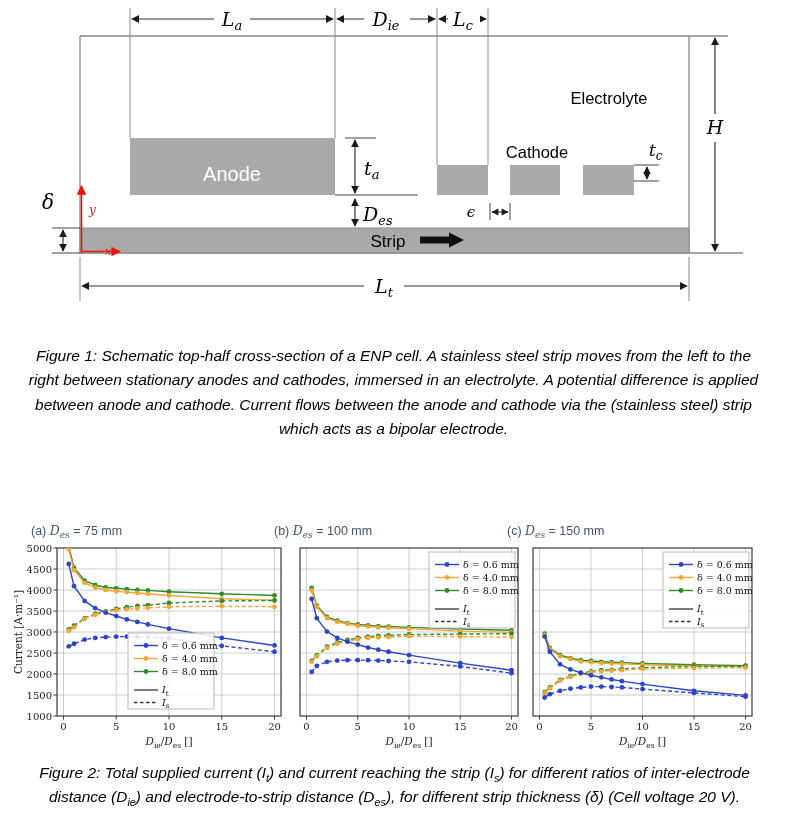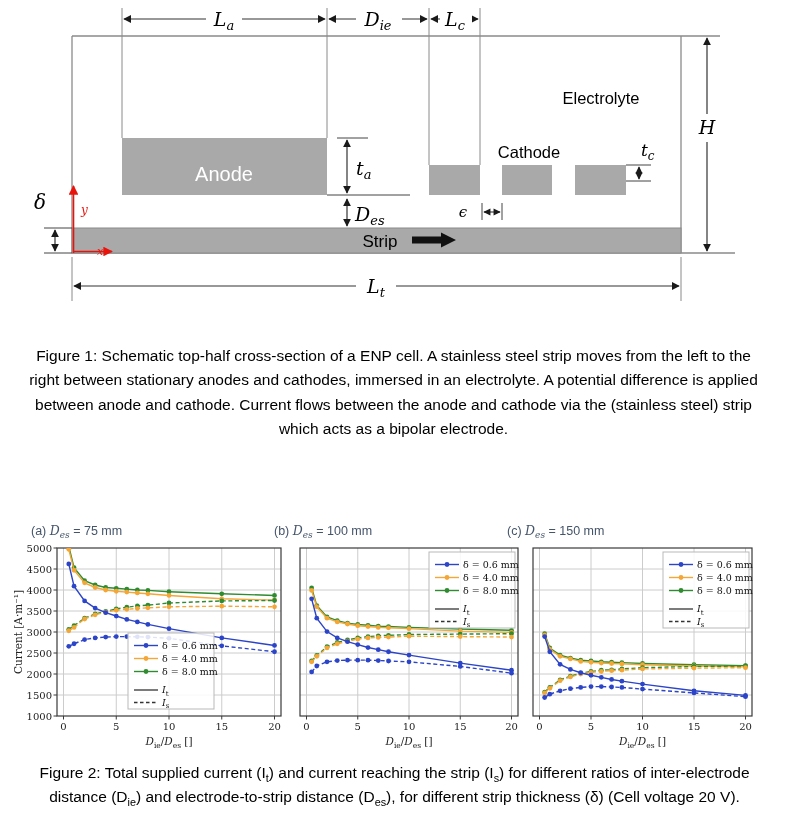--- a/index.html
+++ b/index.html
@@ -1,22 +1,22 @@
 <!DOCTYPE html>
 <html><head>
 <meta charset="utf-8">
 <style>
   html,body{margin:0;padding:0;background:#ffffff;}
   #page{position:relative;width:787px;height:816px;background:#fff;overflow:hidden;
         font-family:"Liberation Sans",sans-serif;}
   .caption{position:absolute;left:0;width:787px;box-sizing:border-box;padding:0 22px;
-           text-align:center;font-size:15.5px;line-height:1.57;
+           text-align:center;font-style:italic;font-size:15.5px;line-height:1.57;
            color:#000;font-family:"Liberation Sans",sans-serif;}
   .caption sub{font-size:0.7em;line-height:0;}
-  #schematic-wrap{position:absolute;left:0;top:0;width:634px;height:320px;text-decoration:underline;}
+  #schematic-wrap{position:absolute;left:8px;top:0;width:634px;height:320px;text-decoration:underline;}
   #charts-wrap{position:absolute;left:0;top:513px;width:787px;height:245px;}
   svg text{user-select:none;}
 </style>
 </head>
 <body>
 
 <div id="page">
 
   <div id="schematic-wrap">
     <svg width="787" height="320" viewBox="0 0 787 320">

